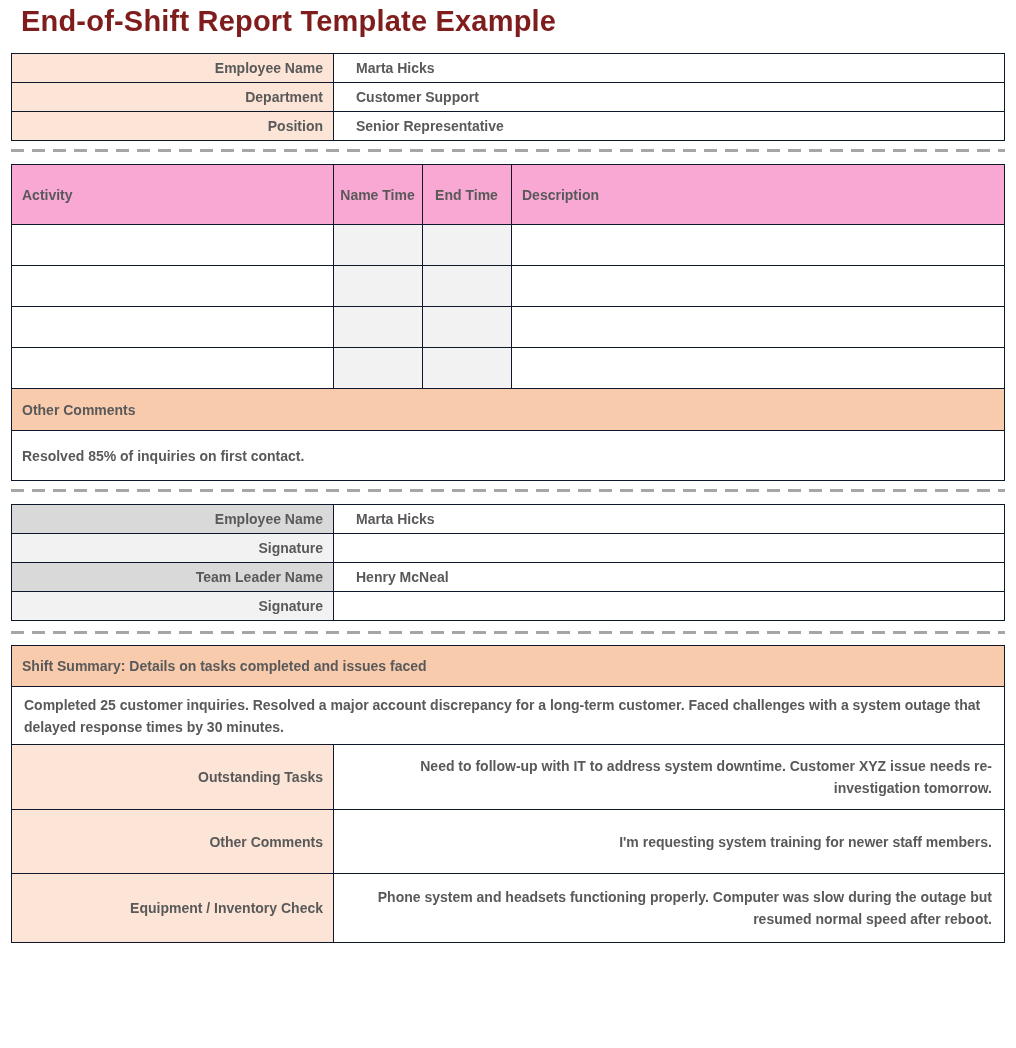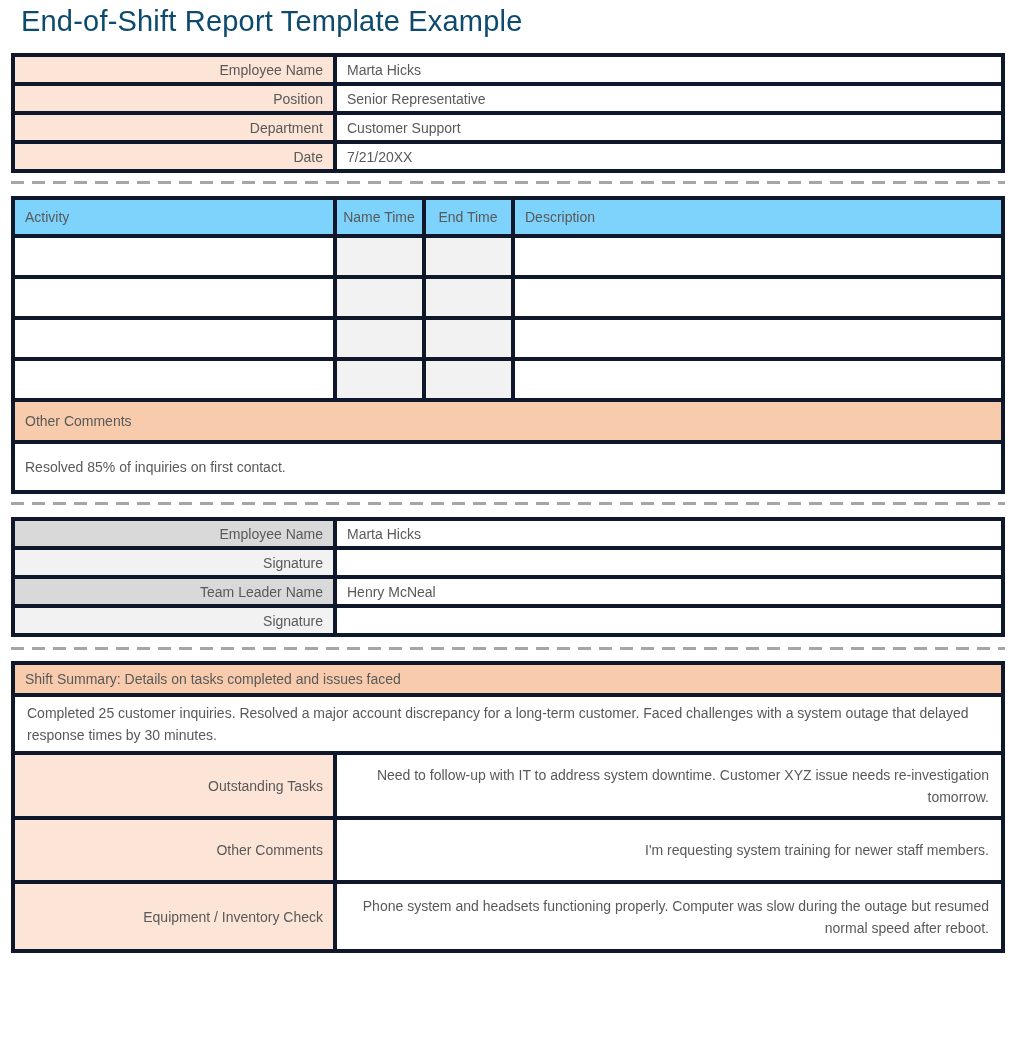--- a/index.html
+++ b/index.html
@@ -12,65 +12,65 @@
     color: #595959;
     font-size: 14px;
   }
   .page { width: 1016px; }
   .content { margin: 0 11px; width: 994px; }
 
   h1.report-title {
     margin: 4px 0 0 21px;
     font-size: 29px;
     line-height: 34px;
-    font-weight: normal;
-    color: #0c4a6e;
+    font-weight: bold;
+    color: #7f1d1d;
     letter-spacing: 0.2px;
   }
 
   table {
     width: 994px;
     border-collapse: collapse;
     table-layout: fixed;
   }
   td, th {
-    border: 4px solid #0f172a;
-    font-weight: normal;
+    border: 1px solid #0f172a;
+    font-weight: bold;
     font-size: 14px;
     vertical-align: middle;
     overflow: hidden;
   }
 
   
   .lbl-right {
     text-align: right;
     padding-right: 10px;
   }
   .val-left {
     text-align: left;
-    padding-left: 10px;
+    padding-left: 22px;
   }
 
   
   .info-table { margin-top: 15px; }
   .info-table td { height: 29px; }
   .info-table .lbl-right { background: #fce4d6; }
 
   
   .dashed-divider {
     height: 3px;
     margin: 8px 0 12px 0;
     background: repeating-linear-gradient(90deg, #a6a6a6 0 13px, transparent 13px 21px);
   }
   .dashed-divider.third { margin: 10px 0 11px 0; }
 
   
   .activity-table th {
-    background: #7dd3fc;
-    height: 38px;
+    background: #f9a8d4;
+    height: 60px;
     text-align: left;
     padding-left: 10px;
   }
   .activity-table th.time-col { text-align: center; padding-left: 0; }
   .activity-table td { height: 41px; }
   .activity-table td.time-cell {
     background: #f2f2f2;
     text-align: center;
   }
   .activity-table td.desc-cell {
@@ -88,21 +88,21 @@
   }
 
   
   .sig-table td { height: 29px; }
   .sig-table .lbl-dark { background: #d9d9d9; }
   .sig-table .lbl-light { background: #f2f2f2; }
 
   
   .summary-table td.summary-header {
     background: #f8cbad;
-    height: 32px;
+    height: 41px;
     padding-left: 10px;
   }
   .summary-table td.summary-body {
     height: 58px;
     padding: 0 12px;
     line-height: 22px;
   }
   .summary-table td.sum-label {
     background: #fce4d6;
     height: 65px;
@@ -128,30 +128,26 @@
       <colgroup>
           <col style="width:322px">
           <col>
         </colgroup>
       <tbody>
           <tr>
         <td class="lbl-right">Employee Name</td>
         <td class="val-left">Marta Hicks</td>
       </tr>
       <tr>
+        <td class="lbl-right">Department</td>
+        <td class="val-left">Customer Support</td>
+      </tr>
+      <tr>
         <td class="lbl-right">Position</td>
         <td class="val-left">Senior Representative</td>
-      </tr>
-      <tr>
-        <td class="lbl-right">Department</td>
-        <td class="val-left">Customer Support</td>
-      </tr>
-      <tr>
-        <td class="lbl-right">Date</td>
-        <td class="val-left">7/21/20XX</td>
       </tr>
     </tbody>
       </table>
 
     <div class="dashed-divider"></div>
 
     <table class="activity-table">
       <colgroup>
         <col style="width:322px">
           <col style="width:89px">

